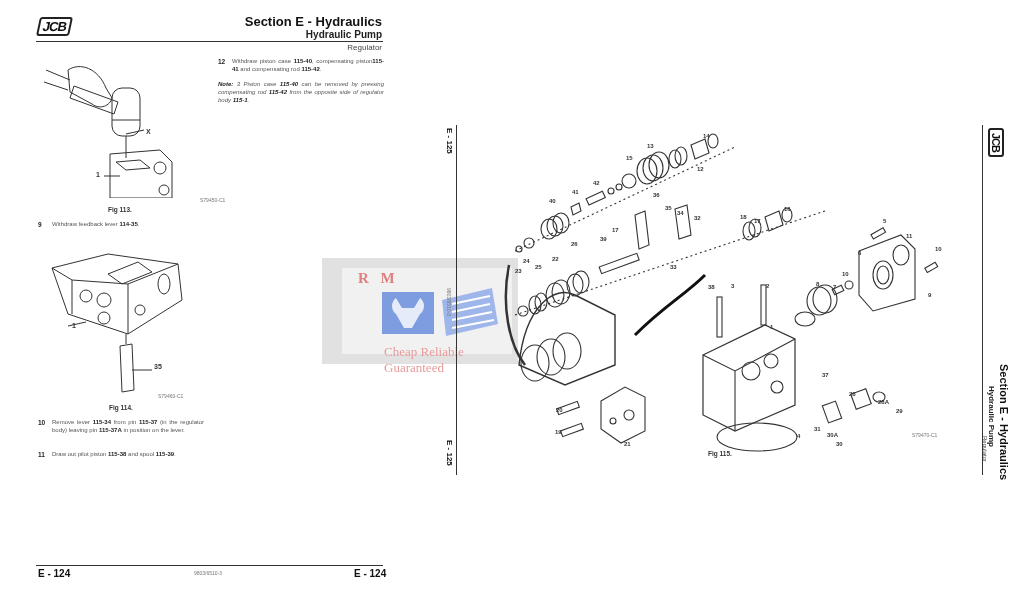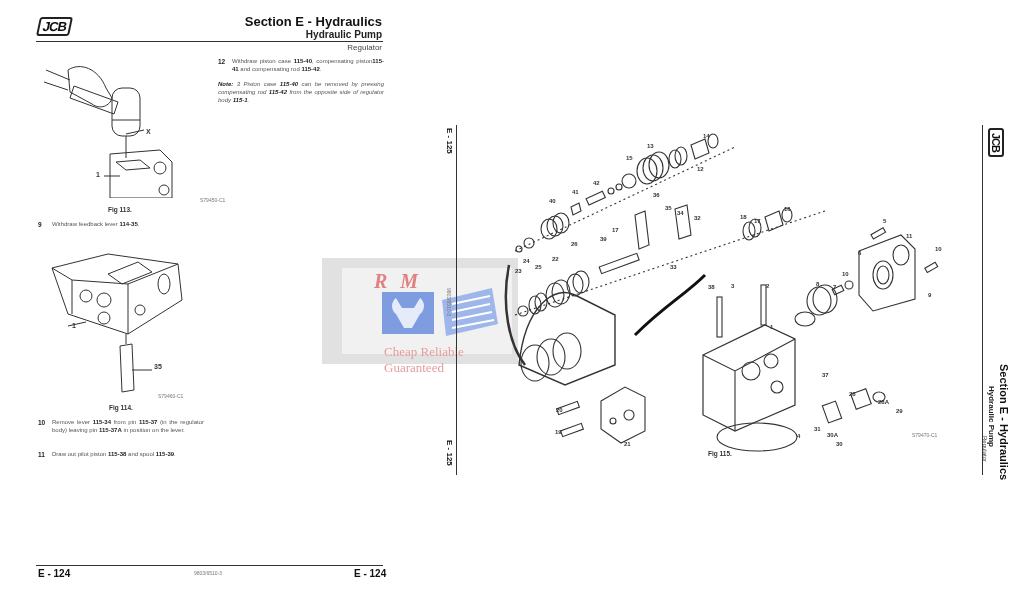--- a/index.html
+++ b/index.html
@@ -99,21 +99,21 @@
   </div>
 
   <div class="abs rule" style="left:36px;top:565px;width:347px;height:1px;"></div>
   <div class="abs pagenum" style="left:38px;top:568px;">E - 124</div>
   <div class="abs code" style="left:194px;top:570px;">9803/6510-3</div>
   <div class="abs pagenum" style="left:354px;top:568px;">E - 124</div>
 </div>
 
 <div class="abs watermark" style="left:322px;top:258px;width:196px;height:106px;">
   <div class="abs" style="left:20px;top:10px;width:170px;height:86px;background:rgba(255,255,255,0.55);"></div>
-  <div class="abs" style="left:52px;top:12px;color:#e08080;font-family:'Liberation Serif',serif;font-weight:bold;font-size:20px;letter-spacing:4px;font-style:italic;">R M</div>
+  <div class="abs" style="left:36px;top:12px;color:#e08080;font-family:'Liberation Serif',serif;font-weight:bold;font-size:15px;letter-spacing:4px;">R M</div>
   <svg class="abs" style="left:60px;top:30px;" width="120" height="52">
     <rect x="0" y="4" width="52" height="42" fill="#7d9de0"></rect>
     <path d="M14 10 a10 10 0 0 0 0 16 L22 40 L30 40 L38 26 a10 10 0 0 0 0 -16 L32 20 L20 20 Z" fill="#fff" opacity="0.8"></path>
     <path d="M60 12 L110 0 L116 36 L64 48 Z" fill="#9fb6ea"></path>
     <g stroke="#fff" stroke-width="2">
         <line x1="70" y1="16" x2="108" y2="8"></line>
         <line x1="70" y1="24" x2="108" y2="16"></line>
         <line x1="70" y1="32" x2="110" y2="24"></line>
         <line x1="70" y1="40" x2="112" y2="32"></line>
       </g>

